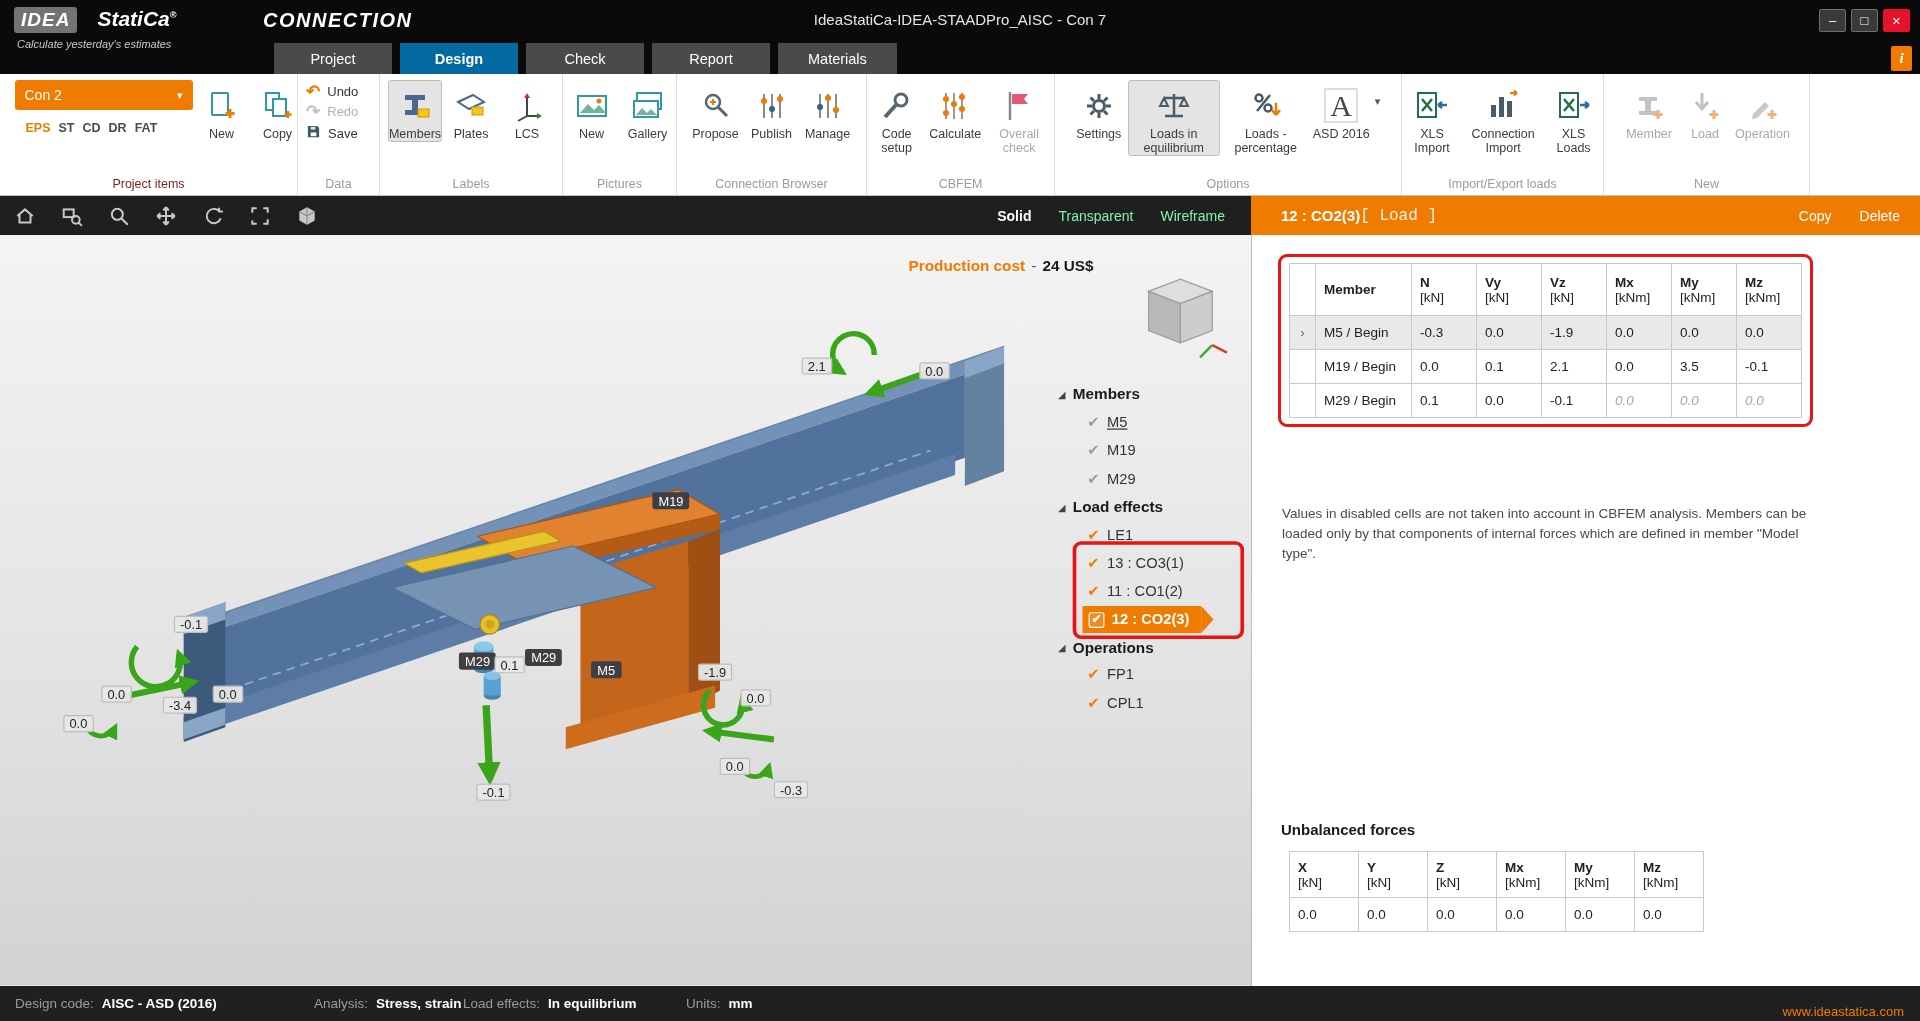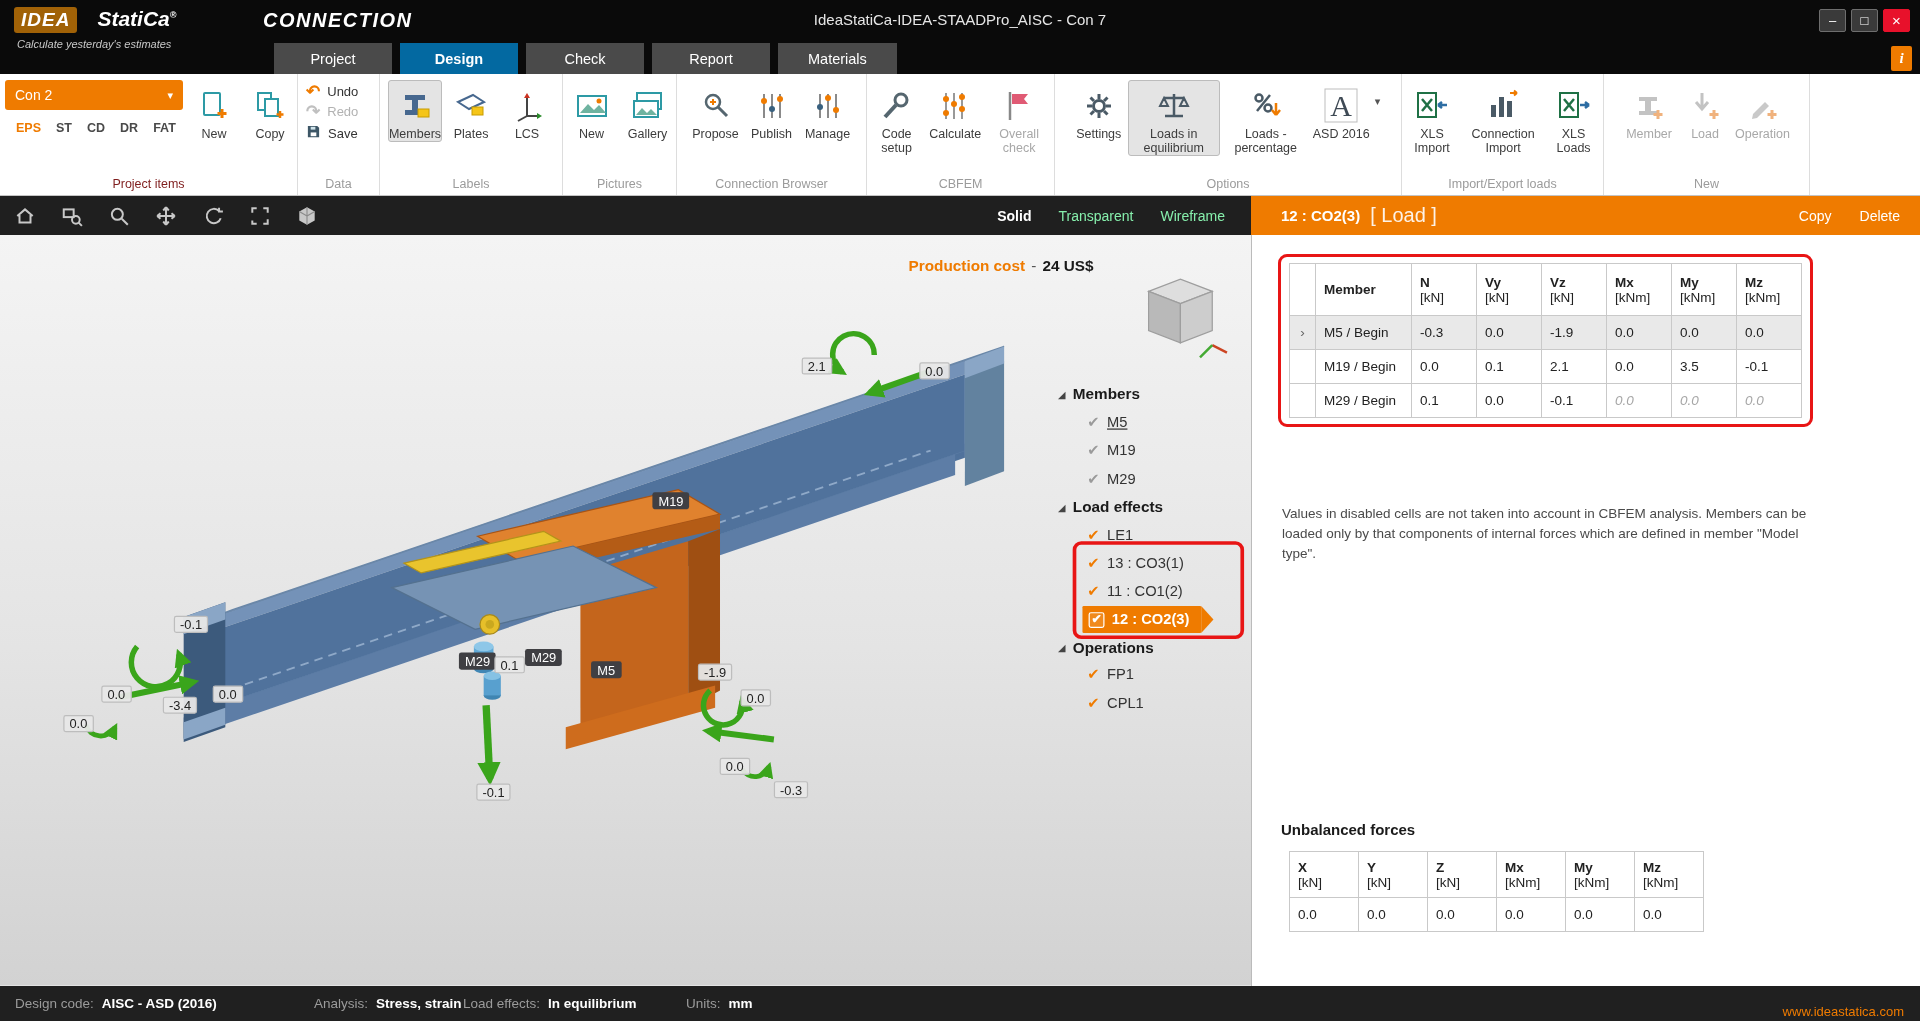--- a/index.html
+++ b/index.html
@@ -2,21 +2,21 @@
 <html><head>
 <meta charset="utf-8">
 <style>
   * { margin:0; padding:0; box-sizing:border-box; }
   html,body { width:1920px; height:1021px; overflow:hidden; }
   body { font-family:"Liberation Sans", sans-serif; background:#fff; position:relative; font-size:13px; color:#333; }
 
   
   .titlebar { position:absolute; left:0; top:0; width:1920px; height:74px; background:#0a0a0a; z-index:30; }
   .logo { position:absolute; left:14px; top:7px; display:flex; align-items:baseline; gap:4px; }
-  .logo-idea { background:#a16207; color:#fff; font-weight:bold; font-style:italic; font-size:19px; padding:2px 7px; border-radius:3px; letter-spacing:1px; }
+  .logo-idea { background:#737373; color:#fff; font-weight:bold; font-style:italic; font-size:19px; padding:2px 7px; border-radius:3px; letter-spacing:1px; }
   .logo-statica { color:#fff; font-weight:bold; font-style:italic; font-size:21px;margin-left:16px; }
   .logo-reg { color:#fff; font-size:9px; vertical-align:super; }
   .tagline { position:absolute; left:17px; top:38px; color:#c9c9c9; font-size:11px; font-style:italic; }
   .appname { position:absolute; left:263px; top:9px; color:#fff; font-size:20px; font-weight:bold; font-style:italic; letter-spacing:1.5px; }
   .wintitle { position:absolute; left:50%; transform:translateX(-50%); top:11px; color:#e6e6e6; font-size:15px; }
   .winbtns { position:absolute; right:10px; top:9px; display:flex; gap:5px; }
   .winbtn { width:27px; height:23px; background:#3a3a3a; border:1px solid #6e6e6e; color:#fff; display:flex; align-items:center; justify-content:center; font-size:13px; border-radius:2px; cursor:default; }
   .winbtn.close { background:#e8112b; border-color:#e8112b; font-size:15px; }
   .infobtn { position:absolute; right:8px; top:46px; width:21px; height:25px; background:#ef7b00; color:#fff; display:flex; align-items:center; justify-content:center; font-weight:bold; font-style:italic; font-family:"Liberation Serif", serif; font-size:15px; border-radius:2px; }
 
@@ -30,39 +30,39 @@
   .grp { position:absolute; top:0; height:121px; border-right:1px solid #ddd; }
   .grp-label { position:absolute; bottom:4px; left:0; width:100%; text-align:center; font-size:12.5px; color:#9b9b9b; white-space:nowrap; }
   .grp-label.orange { color:#7f1d1d; }
   .grp-body { display:flex; align-items:flex-start; justify-content:center; gap:2px; padding-top:6px; height:100px; }
   .rbtn { display:flex; flex-direction:column; align-items:center; padding-top:4px; min-width:54px; max-width:96px; border:1px solid transparent; border-radius:3px; font-size:12.5px; color:#3c3c3c; text-align:center; line-height:14px; cursor:default; }
   .rbtn .ic { height:42px; display:flex; align-items:center; justify-content:center; }
   .rbtn.sel { background:#e4e4e4; border-color:#bcbcbc; }
   .rbtn.dis { color:#a8a8a8; }
   .con-btn { width:178px; height:30px; background:#ef7b00; color:#fff; border-radius:3px; display:flex; align-items:center; padding:0 10px; font-size:14px; }
   .con-btn .caret { margin-left:auto; font-size:11px; }
-  .pi-types { display:flex; gap:15px; margin-top:11px; padding-left:11px; font-size:12.5px; color:#4a4a4a; font-weight:bold; }
+  .pi-types { display:flex; gap:8px; margin-top:11px; padding-left:11px; font-size:12.5px; color:#4a4a4a; font-weight:bold; }
   .pi-types .t0 { color:#ef7b00; }
   .mini-col { display:flex; flex-direction:column; gap:5px; padding-top:10px; padding-left:8px; align-items:flex-start; }
   .mini { display:flex; align-items:center; gap:7px; font-size:13px; color:#333; }
   .mini .g { font-size:17px; font-weight:bold; color:#ef7b00; line-height:14px; }
   .mini.dis { color:#b2b2b2; } .mini.dis .g { color:#c0c0c0; }
   .asd-wrap { display:flex; align-items:center; }
   .asd-caret { font-size:11px; color:#555; padding:0 4px; margin-top:-20px; }
 
   
   .vtb { position:absolute; left:0; top:196px; width:1251px; height:39px; background:#1f1f1f; display:flex; align-items:center; padding-left:14px; gap:25px; z-index:15; }
   .vticon { width:22px; height:22px; display:flex; align-items:center; justify-content:center; }
   .vmodes { margin-left:auto; display:flex; gap:27px; margin-right:26px; font-size:14px; }
   .vmode { color:#86efac; } .vmode.active { color:#fff; font-weight:bold; }
 
   
   .phead { position:absolute; left:1251px; top:196px; width:669px; height:39px; background:#ef7b00; display:flex; align-items:center; padding:0 20px 0 30px; color:#fff; z-index:15; }
   .phead .ttl { font-size:15px; font-weight:bold; }
-  .phead .tag { font-size:20px; margin-left:10px; color:rgba(255,255,255,.9); }
+  .phead .tag { font-size:16px; color:rgba(255,255,255,.9);font-family:Liberation Mono, monospace; }
   .phead .acts { margin-left:auto; display:flex; gap:28px; font-size:14px; }
 
   
   .vp { position:absolute; left:0; top:235px; width:1022px; height:613px; transform:scale(1.2245); transform-origin:0 0; background:linear-gradient(180deg,#f4f4f4 0%,#e4e4e4 55%,#d2d2d2 100%); overflow:hidden; z-index:5; }
   .vp svg.scene { position:absolute; left:0; top:0; }
   .pcost { position:absolute; left:742px; top:18px; font-size:12.5px; white-space:nowrap; }
   .pcost .l { color:#ef7b00; font-weight:bold; } .pcost .s { color:#555; padding:0 5px; } .pcost .v { color:#1a1a1a; font-weight:bold; }
   .vlabel { position:absolute; transform:translate(-50%,-50%); background:#3f3f43; color:#fff; font-size:10.5px; padding:1px 5px; border-radius:2px; white-space:nowrap; }
   .vval { position:absolute; transform:translate(-50%,-50%); background:rgba(231,231,231,.95); border:1px solid #bdbdbd; color:#222; font-size:10.5px; padding:0 4px; border-radius:2px; white-space:nowrap; }
 
@@ -131,21 +131,21 @@
   <div class="tab">Project</div>
   <div class="tab active">Design</div>
   <div class="tab">Check</div>
   <div class="tab">Report</div>
   <div class="tab">Materials</div>
 </div>
 
 <div class="ribbon">
 
   <div class="grp" style="left:0;width:298px;">
-    <div class="grp-body" style="justify-content:flex-start;padding-left:5px;">
+    <div class="grp-body" style="justify-content:center;padding-left:22px;">
       <div style="width:190px;">
         <div class="con-btn">
           <span>Con 2</span>
           <span class="caret">▾</span>
         </div>
         <div class="pi-types">
           <span class="t0">EPS</span>
           <span>ST</span>
           <span>CD</span>
           <span>DR</span>

